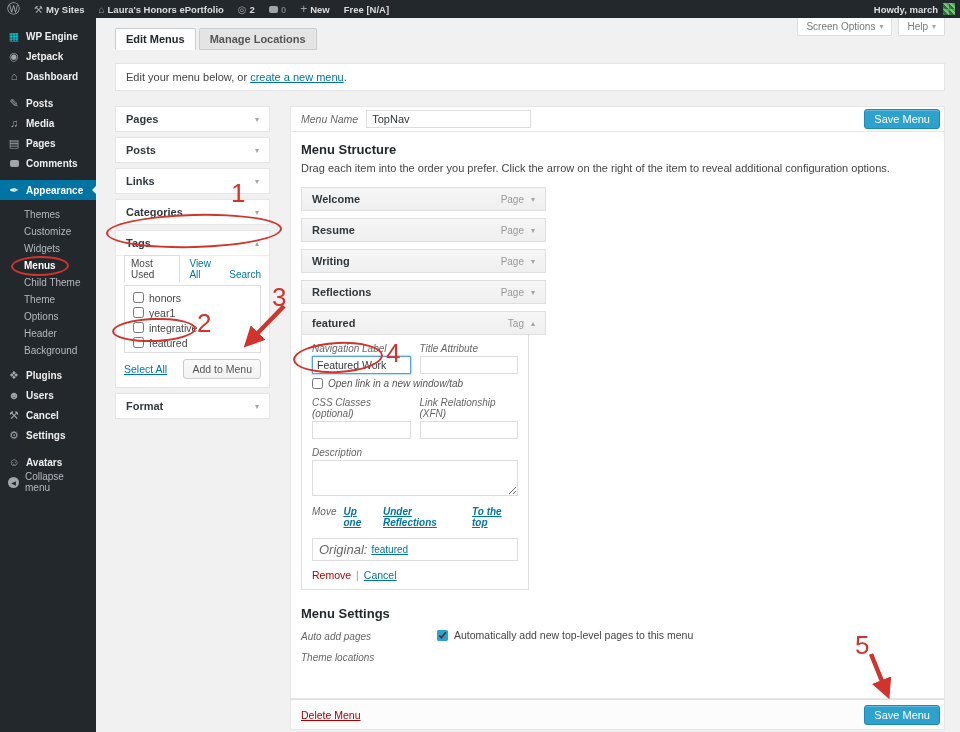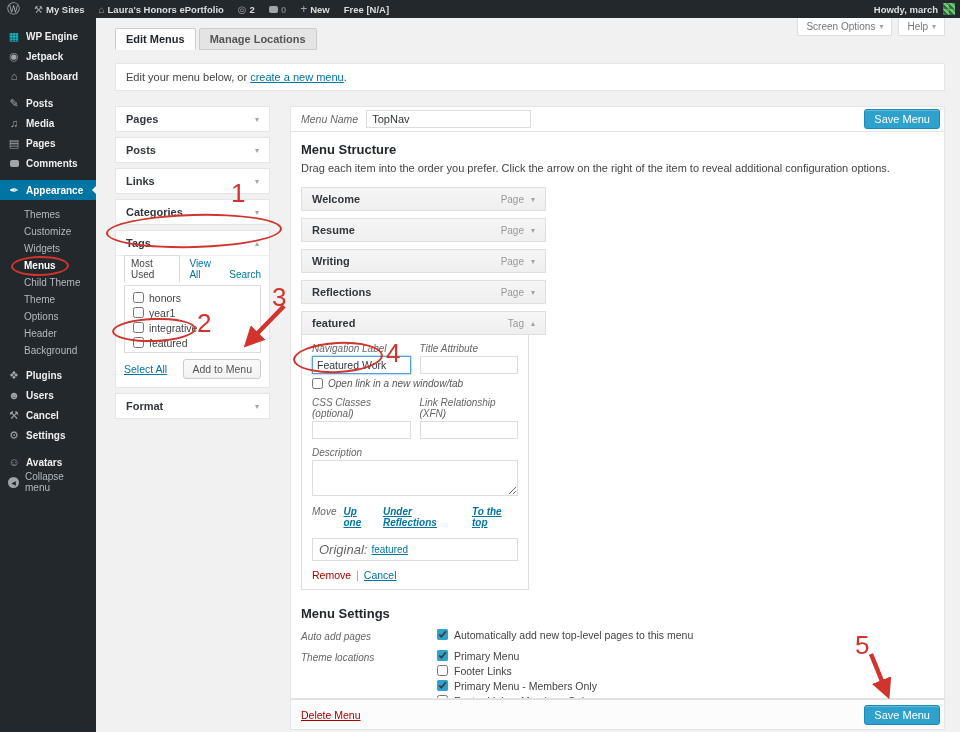--- a/index.html
+++ b/index.html
@@ -84,21 +84,21 @@
   .move-row a{color:#0074a2;text-decoration:underline;font-weight:700}
   .orig-box{margin-top:10px;border:1px solid #ddd;padding:3px 6px;font-size:10px;display:flex;gap:4px;align-items:center}
   .rm-row{margin-top:8px;font-size:10.5px;display:flex;gap:5px;align-items:center;color:#999}
   .link-red{color:#a00;text-decoration:none}
   .link-red-u{color:#a00;text-decoration:underline}
 
   .ms-section{margin-top:16px}
   .ms-row{display:flex;margin-top:8px;font-size:10.5px}
   .ms-label{width:136px;flex:none;font-style:italic;color:#666;font-size:10px;padding-top:2px}
   .ms-ctl{display:flex;flex-direction:column;gap:3px}
-  .ms-opt{display:flex;align-items:flex-start;gap:6px;color:#444}
+  .ms-opt{display:flex;align-items:flex-end;gap:6px;color:#444}
 
   .menu-foot{height:31px;flex:none;background:#fcfcfc;border:1px solid #e5e5e5;border-top:1px solid #dfdfdf;display:flex;align-items:center;padding:0 4px 0 10px}
 
   
   .anno{position:absolute;z-index:90;pointer-events:none}
   .anno-num{color:#d0342c;font-size:26px;line-height:1;font-weight:400}
   .anno-ellipse{border:2.5px solid #d0342c;border-radius:50%}
 </style>
 </head>
 <body>
@@ -399,38 +399,20 @@
             <span class="ms-label">Auto add pages</span>
             <div class="ms-ctl">
               <label class="ms-opt">
                 <input type="checkbox" checked="" style="">
                 <span>Automatically add new top-level pages to this menu</span>
               </label>
             </div>
           </div>
           <div class="ms-row">
             <span class="ms-label">Theme locations</span>
-            <div class="ms-ctl">
-              <label class="ms-opt">
-                  <input type="checkbox" checked="" style="">
-                  <span>Primary Menu</span>
-                </label>
-              <label class="ms-opt">
-                  <input type="checkbox" style="">
-                  <span>Footer Links</span>
-                </label>
-              <label class="ms-opt">
-                  <input type="checkbox" checked="" style="">
-                  <span>Primary Menu - Members Only</span>
-                </label>
-              <label class="ms-opt">
-                  <input type="checkbox" style="">
-                  <span>Footer Links - Members Only</span>
-                </label>
-            </div>
           </div>
         </div>
       </div>
 
       <div class="menu-foot">
         <a class="link-red-u" style="font-size:10.5px">Delete Menu</a>
         <button class="btn-primary">Save Menu</button>
       </div>
     </div>
   </div>

